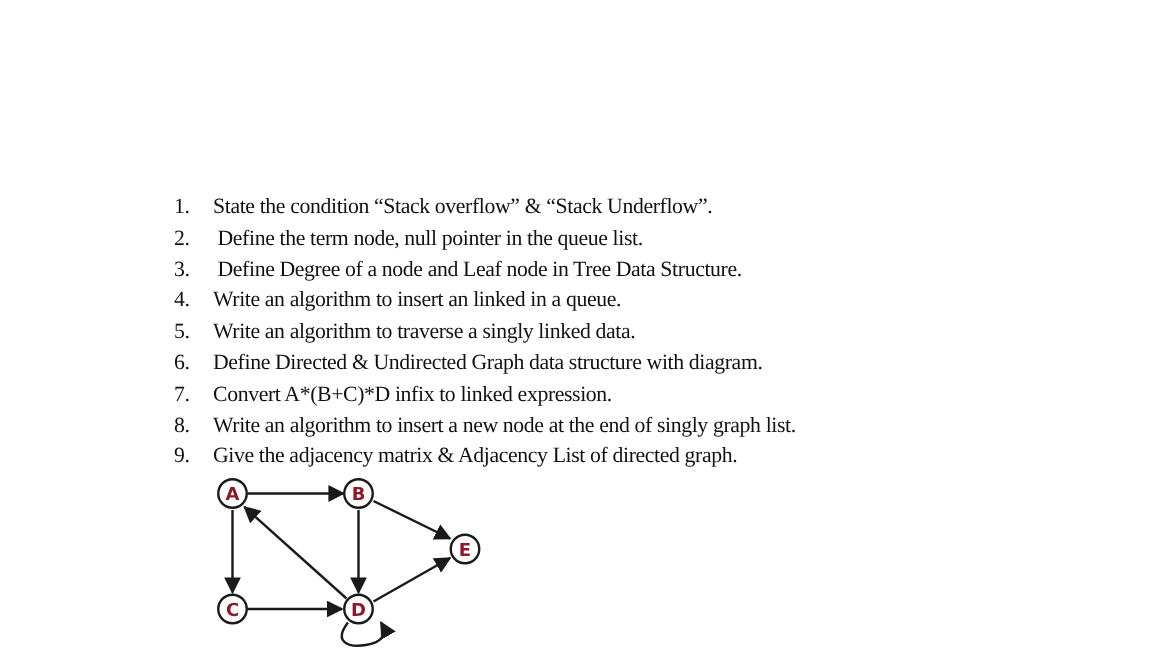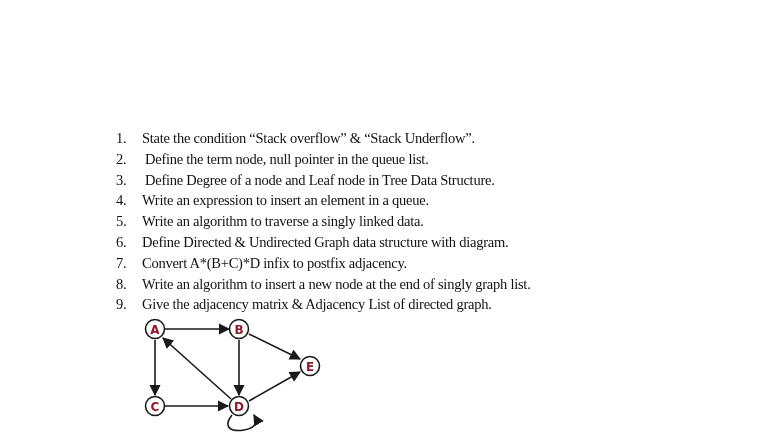--- a/index.html
+++ b/index.html
@@ -69,33 +69,33 @@
   <li class="question-item">
     <span class="q-num">2.</span>
     <span class="q-text indent">Define the term node, null pointer in the queue list.</span>
   </li>
   <li class="question-item">
     <span class="q-num">3.</span>
     <span class="q-text indent">Define Degree of a node and Leaf node in Tree Data Structure.</span>
   </li>
   <li class="question-item">
     <span class="q-num">4.</span>
-    <span class="q-text">Write an expression to insert an element in a queue.</span>
+    <span class="q-text">Write an algorithm to insert an linked in a queue.</span>
   </li>
   <li class="question-item">
     <span class="q-num">5.</span>
     <span class="q-text">Write an algorithm to traverse a singly linked data.</span>
   </li>
   <li class="question-item">
     <span class="q-num">6.</span>
     <span class="q-text">Define Directed &amp; Undirected Graph data structure with diagram.</span>
   </li>
   <li class="question-item">
     <span class="q-num">7.</span>
-    <span class="q-text">Convert A*(B+C)*D infix to postfix adjacency.</span>
+    <span class="q-text">Convert A*(B+C)*D infix to linked expression.</span>
   </li>
   <li class="question-item">
     <span class="q-num">8.</span>
     <span class="q-text">Write an algorithm to insert a new node at the end of singly graph list.</span>
   </li>
   <li class="question-item">
     <span class="q-num">9.</span>
     <span class="q-text">Give the adjacency matrix &amp; Adjacency List of directed graph.</span>
   </li>
 </ol>

